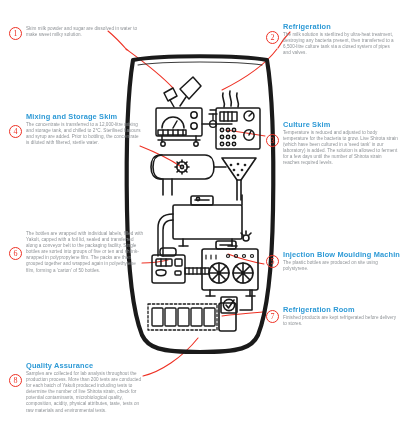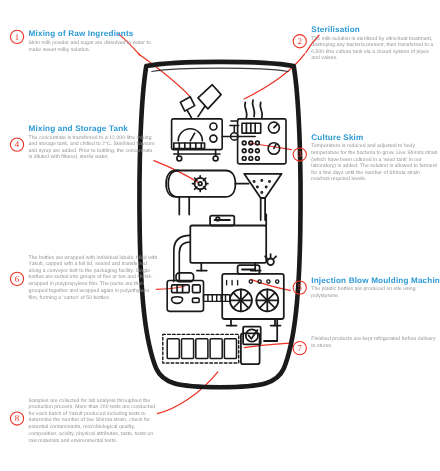--- a/index.html
+++ b/index.html
@@ -270,45 +270,44 @@
         <circle cx="229" cy="305" r="5.6"></circle>
         <path d="M226,305 L228.5,308 L234,300"></path>
       </g>
 
     </g>
   </svg>
 
   <div class="callout" id="c1">
     <div class="marker">1</div>
     <div class="ctext">
-      <p class="ctitle">Mixing of Raw Ingredients</p>
       <p class="cbody">Skim milk powder and sugar are dissolved in water to make sweet milky solution.</p>
     </div>
   </div>
 
   <div class="callout" id="c2">
     <div class="marker">2</div>
     <div class="ctext">
-      <p class="ctitle">Sterilisation</p>
+      <p class="ctitle">Refrigeration</p>
       <p class="cbody">The milk solution is sterilized by ultra-heat treatment, destroying any bacteria present, then transferred to a 6,500-litre culture tank via a closed system of pipes and valves.</p>
     </div>
   </div>
 
   <div class="callout" id="c3">
     <div class="marker">3</div>
     <div class="ctext">
       <p class="ctitle">Culture Skim</p>
       <p class="cbody">Temperature is reduced and adjusted to body temperature for the bacteria to grow. Live Shirota strain (which have been cultured in a 'seed tank' in our laboratory) is added. The solution is allowed to ferment for a few days until the number of Shirota strain reaches required levels.</p>
     </div>
   </div>
 
   <div class="callout" id="c4">
     <div class="marker">4</div>
     <div class="ctext">
-      <p class="ctitle">Mixing and Storage Tank</p>
+      <p class="ctitle">Mixing and Storage Skim</p>
       <p class="cbody">The concentrate is transferred to a 12,000-litre mixing and storage tank, and chilled to 2°C. Sterilised flavours and syrup are added. Prior to bottling, the concentrate is diluted with filtered, sterile water.</p>
     </div>
   </div>
 
   <div class="callout" id="c5">
     <div class="marker">5</div>
     <div class="ctext">
       <p class="ctitle">Injection Blow Moulding Machine</p>
       <p class="cbody">The plastic bottles are produced on site using polystyrene.</p>
     </div>
@@ -317,24 +316,26 @@
   <div class="callout" id="c6">
     <div class="marker">6</div>
     <div class="ctext">
       <p class="cbody">The bottles are wrapped with individual labels, filled with Yakult, capped with a foil lid, sealed and transferred along a conveyor belt to the packaging facility. Single bottles are sorted into groups of five or ten and shrink-wrapped in polypropylene film. The packs are then grouped together and wrapped again in polyethylene film, forming a 'carton' of 50 bottles.</p>
     </div>
   </div>
 
   <div class="callout" id="c7">
     <div class="marker">7</div>
     <div class="ctext">
+      <p class="ctitle">Refrigeration Room</p>
       <p class="cbody">Finished products are kept refrigerated before delivery to stores.</p>
     </div>
   </div>
 
   <div class="callout" id="c8">
     <div class="marker">8</div>
     <div class="ctext">
+      <p class="ctitle">Quality Assurance</p>
       <p class="cbody">Samples are collected for lab analysis throughout the production process. More than 200 tests are conducted for each batch of Yakult produced including tests to determine the number of live Shirota strain, check for potential contaminants, microbiological quality, composition, acidity, physical attributes, taste, tests on raw materials and environmental tests.</p>
     </div>
   </div>
 
 </div>
 
 </body></html>

